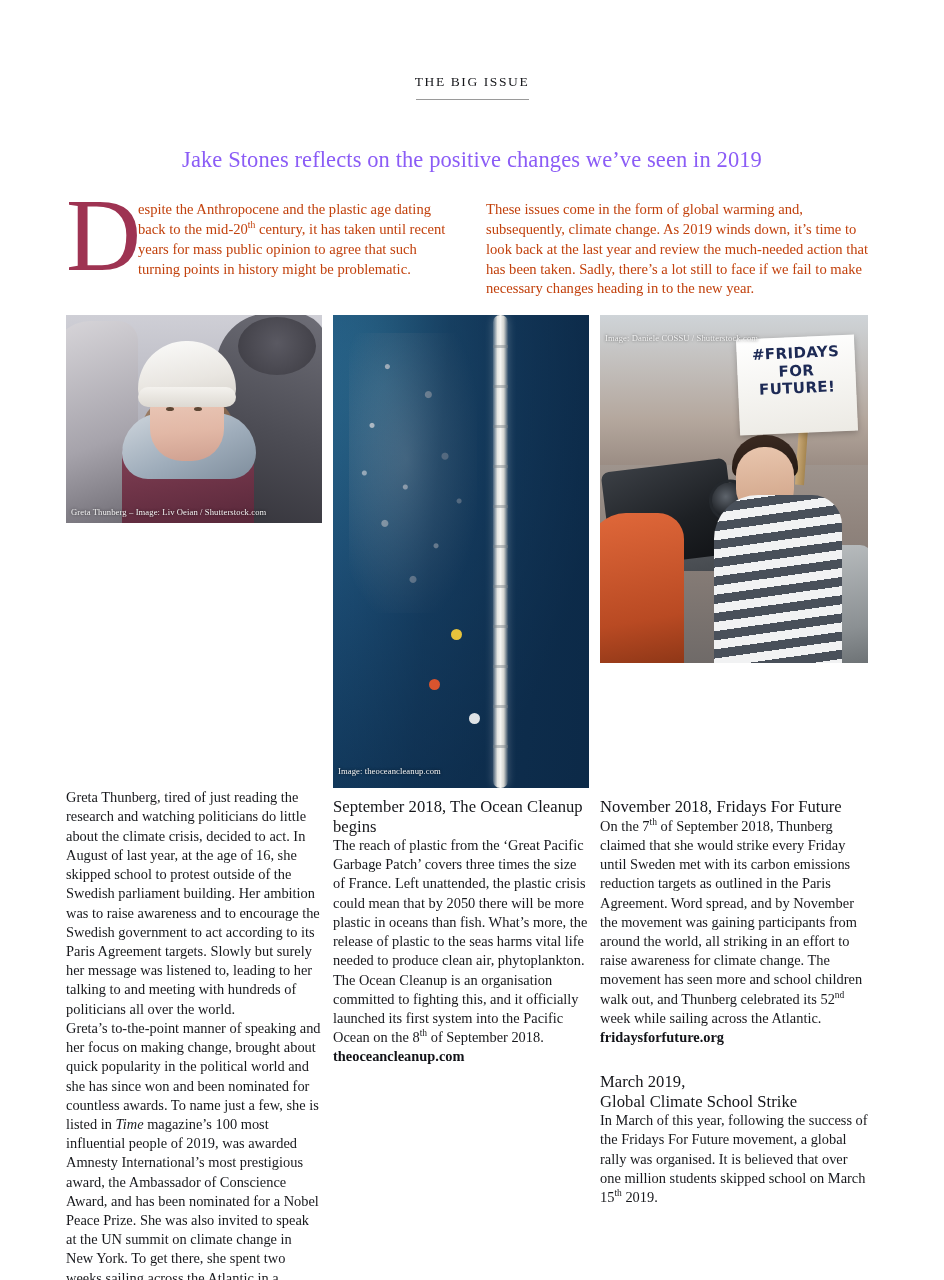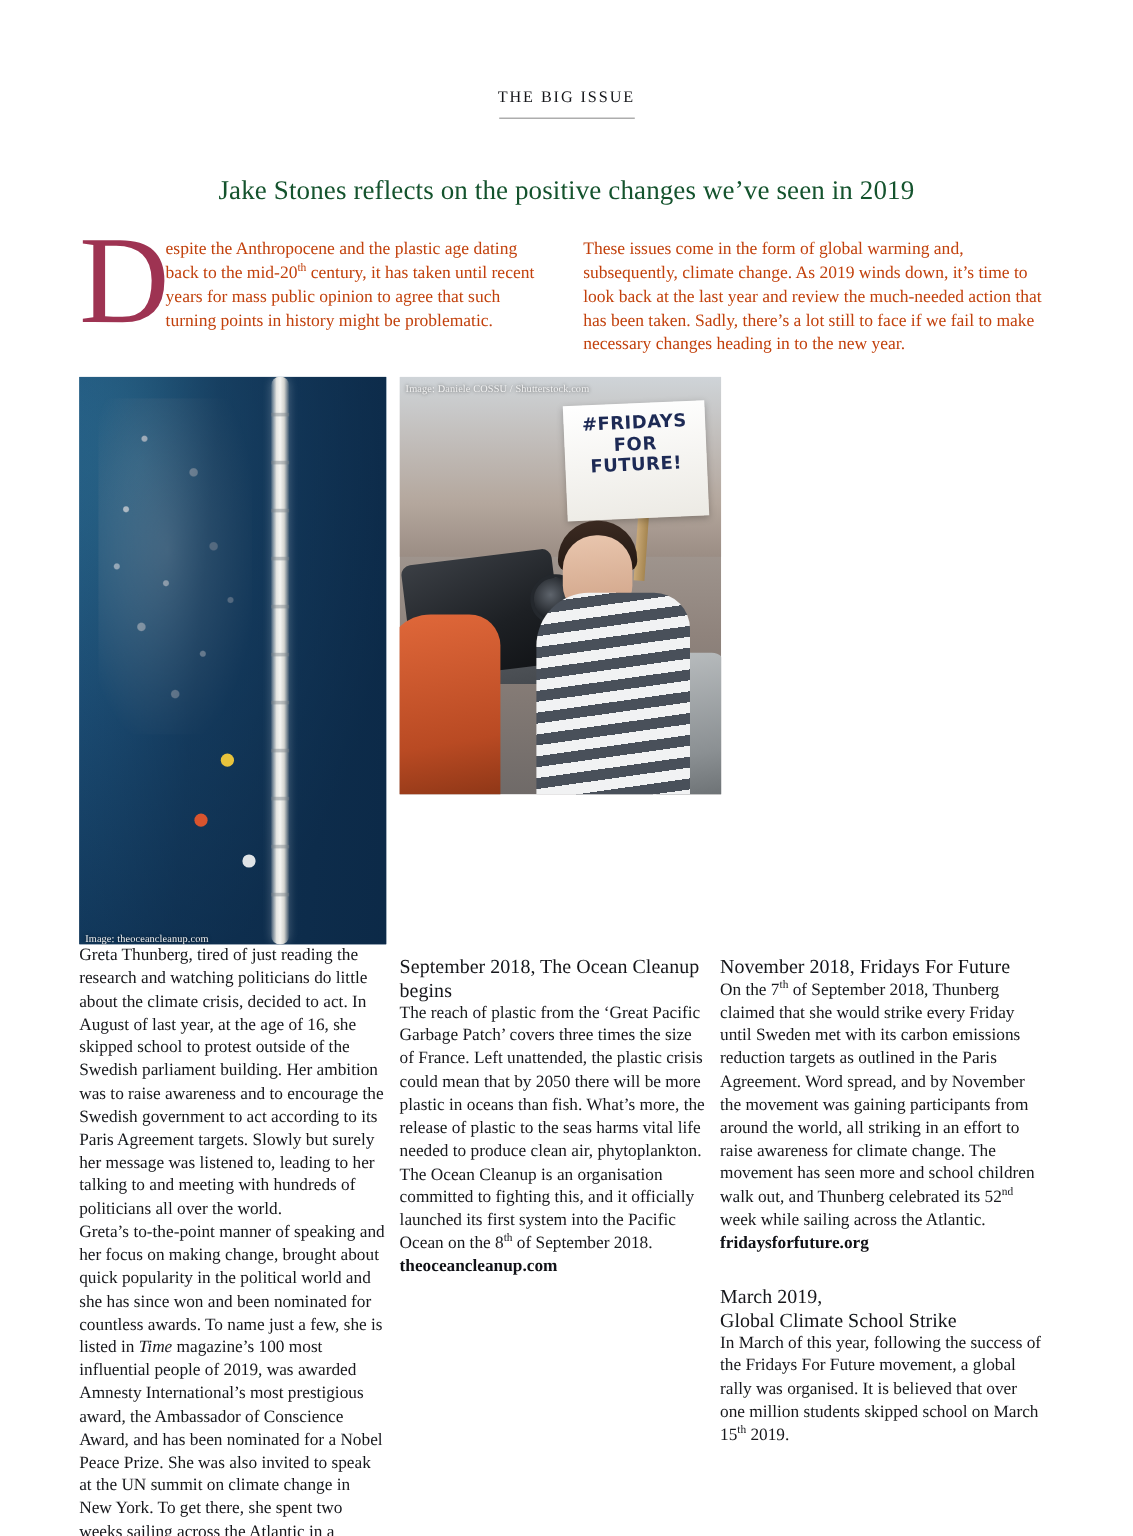--- a/index.html
+++ b/index.html
@@ -48,21 +48,21 @@
     font-weight: 400;
     line-height: 1.0;
     letter-spacing: -0.2px;
     color: #0f0f12;
     font-family: "Liberation Serif", "DejaVu Serif", serif;
   }
   .subheadline {
     margin-top: 22px;
     font-size: 22.5px;
     font-weight: 400;
-    color: #14532d;
+    color: #8b5cf6;
     letter-spacing: 0.1px;
   }
 
   
   .intro {
     display: flex;
     gap: 28px;
     margin-top: 27px;
   }
   .intro-col { width: 394px; position: relative; }
@@ -348,20 +348,35 @@
         <p><span>espite the Anthropocene and the plastic age dating back to the mid-20</span><sup>th</sup><span> century, it has taken until recent years for mass public opinion to agree that such turning points in history might be problematic.</span></p>
       </div>
     </div>
     <div class="intro-col">
       <p>These issues come in the form of global warming and, subsequently, climate change. As 2019 winds down, it’s time to look back at the last year and review the much-needed action that has been taken. Sadly, there’s a lot still to face if we fail to make necessary changes heading in to the new year.</p>
     </div>
   </div>
 
   <div class="photos">
 
+    <div class="photo photo-greta">
+      <div class="pg-bg"></div>
+      <div class="pg-figL"></div>
+      <div class="pg-figR"></div>
+      <div class="pg-figR2"></div>
+      <div class="pg-hair"></div>
+      <div class="pg-body"></div>
+      <div class="pg-scarf"></div>
+      <div class="pg-face"></div>
+      <div class="pg-eye" style="left:100px; top:92px;"></div>
+      <div class="pg-eye" style="left:128px; top:92px;"></div>
+      <div class="pg-hat"></div>
+      <div class="pg-hat-brim"></div>
+      <div class="photo-credit" style="bottom:6px;">Greta Thunberg – Image: Liv Oeian / Shutterstock.com</div>
+    </div>
 
     <div class="photo photo-ocean">
       <div class="po-bg"></div>
       <div class="po-debris"></div>
       <div class="po-bg2"></div>
       <div class="po-boom">
         <div class="po-boom-seg" style="top:30px;"></div>
         <div class="po-boom-seg" style="top:70px;"></div>
         <div class="po-boom-seg" style="top:110px;"></div>
         <div class="po-boom-seg" style="top:150px;"></div>
@@ -369,21 +384,21 @@
         <div class="po-boom-seg" style="top:230px;"></div>
         <div class="po-boom-seg" style="top:270px;"></div>
         <div class="po-boom-seg" style="top:310px;"></div>
         <div class="po-boom-seg" style="top:350px;"></div>
         <div class="po-boom-seg" style="top:390px;"></div>
         <div class="po-boom-seg" style="top:430px;"></div>
       </div>
       <div class="po-float" style="left:118px; top:314px; background:#e8c33c;"></div>
       <div class="po-float" style="left:96px; top:364px; background:#d9542e;"></div>
       <div class="po-float" style="left:136px; top:398px; background:#dfe3e6;"></div>
-      <div class="photo-credit" style="bottom:0;">Image: theoceancleanup.com</div>
+      <div class="photo-credit" style="bottom:12px;">Image: theoceancleanup.com</div>
     </div>
 
     <div class="photo photo-protest">
       <div class="pp-bg"></div>
       <div class="pp-wall"></div>
       <div class="pp-stick"></div>
       <div class="pp-sign">
         <div class="pp-sign-text">
           <div>#FRIDAYS</div>
           <div>FOR</div>
@@ -392,21 +407,21 @@
       </div>
       <div class="pp-crowd"></div>
       <div class="pp-cam">
         <div class="pp-cam-lens"></div>
       </div>
       <div class="pp-person-orange"></div>
       <div class="pp-backpack"></div>
       <div class="pp-hair-stripe"></div>
       <div class="pp-head-stripe"></div>
       <div class="pp-person-stripe"></div>
-      <div class="photo-credit" style="top:5px;">Image: Daniele COSSU / Shutterstock.com</div>
+      <div class="photo-credit" style="top:18px;">Image: Daniele COSSU / Shutterstock.com</div>
     </div>
   </div>
 
   <div class="cols">
 
     <div class="col">
       <p class="body-text">Greta Thunberg, tired of just reading the research and watching politicians do little about the climate crisis, decided to act. In August of last year, at the age of 16, she skipped school to protest outside of the Swedish parliament building. Her ambition was to raise awareness and to encourage the Swedish government to act according to its Paris Agreement targets. Slowly but surely her message was listened to, leading to her talking to and meeting with hundreds of politicians all over the world.</p>
       <p class="body-text"><span class="indent">Greta’s to-the-point manner of speaking and her focus on making change, brought about quick popularity in the political world and she has since won and been nominated for countless awards. To name just a few, she is listed in </span><em>Time</em><span> magazine’s 100 most influential people of 2019, was awarded Amnesty International’s most prestigious award, the Ambassador of Conscience Award, and has been nominated for a Nobel Peace Prize. She was also invited to speak at the UN summit on climate change in New York. To get there, she spent two weeks sailing across the Atlantic in a carbon-neutral boat.</span></p>
 
     </div>

